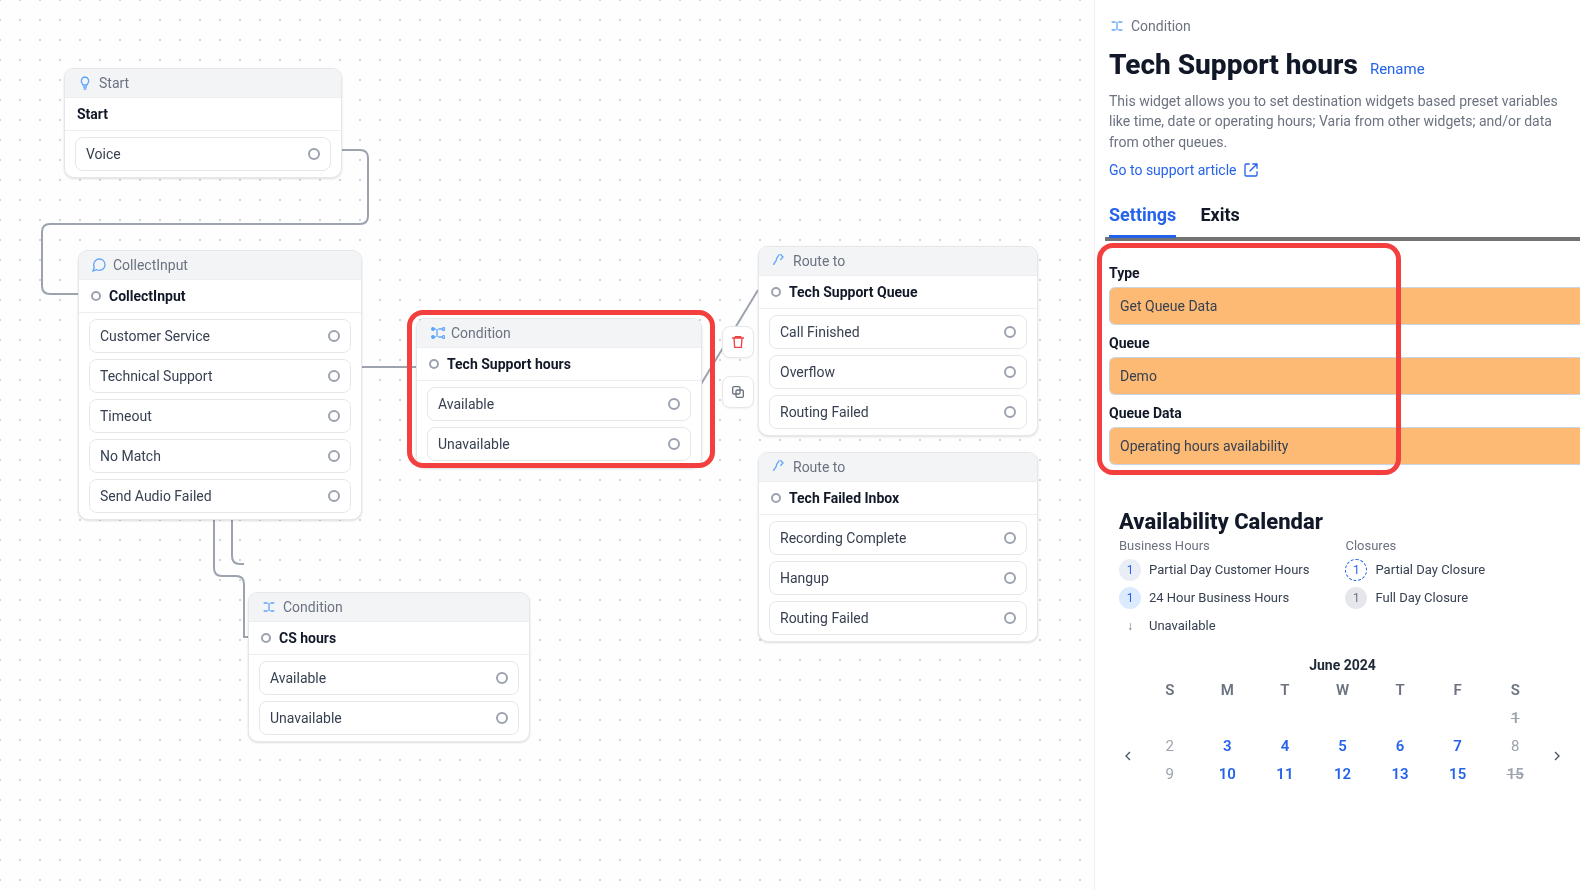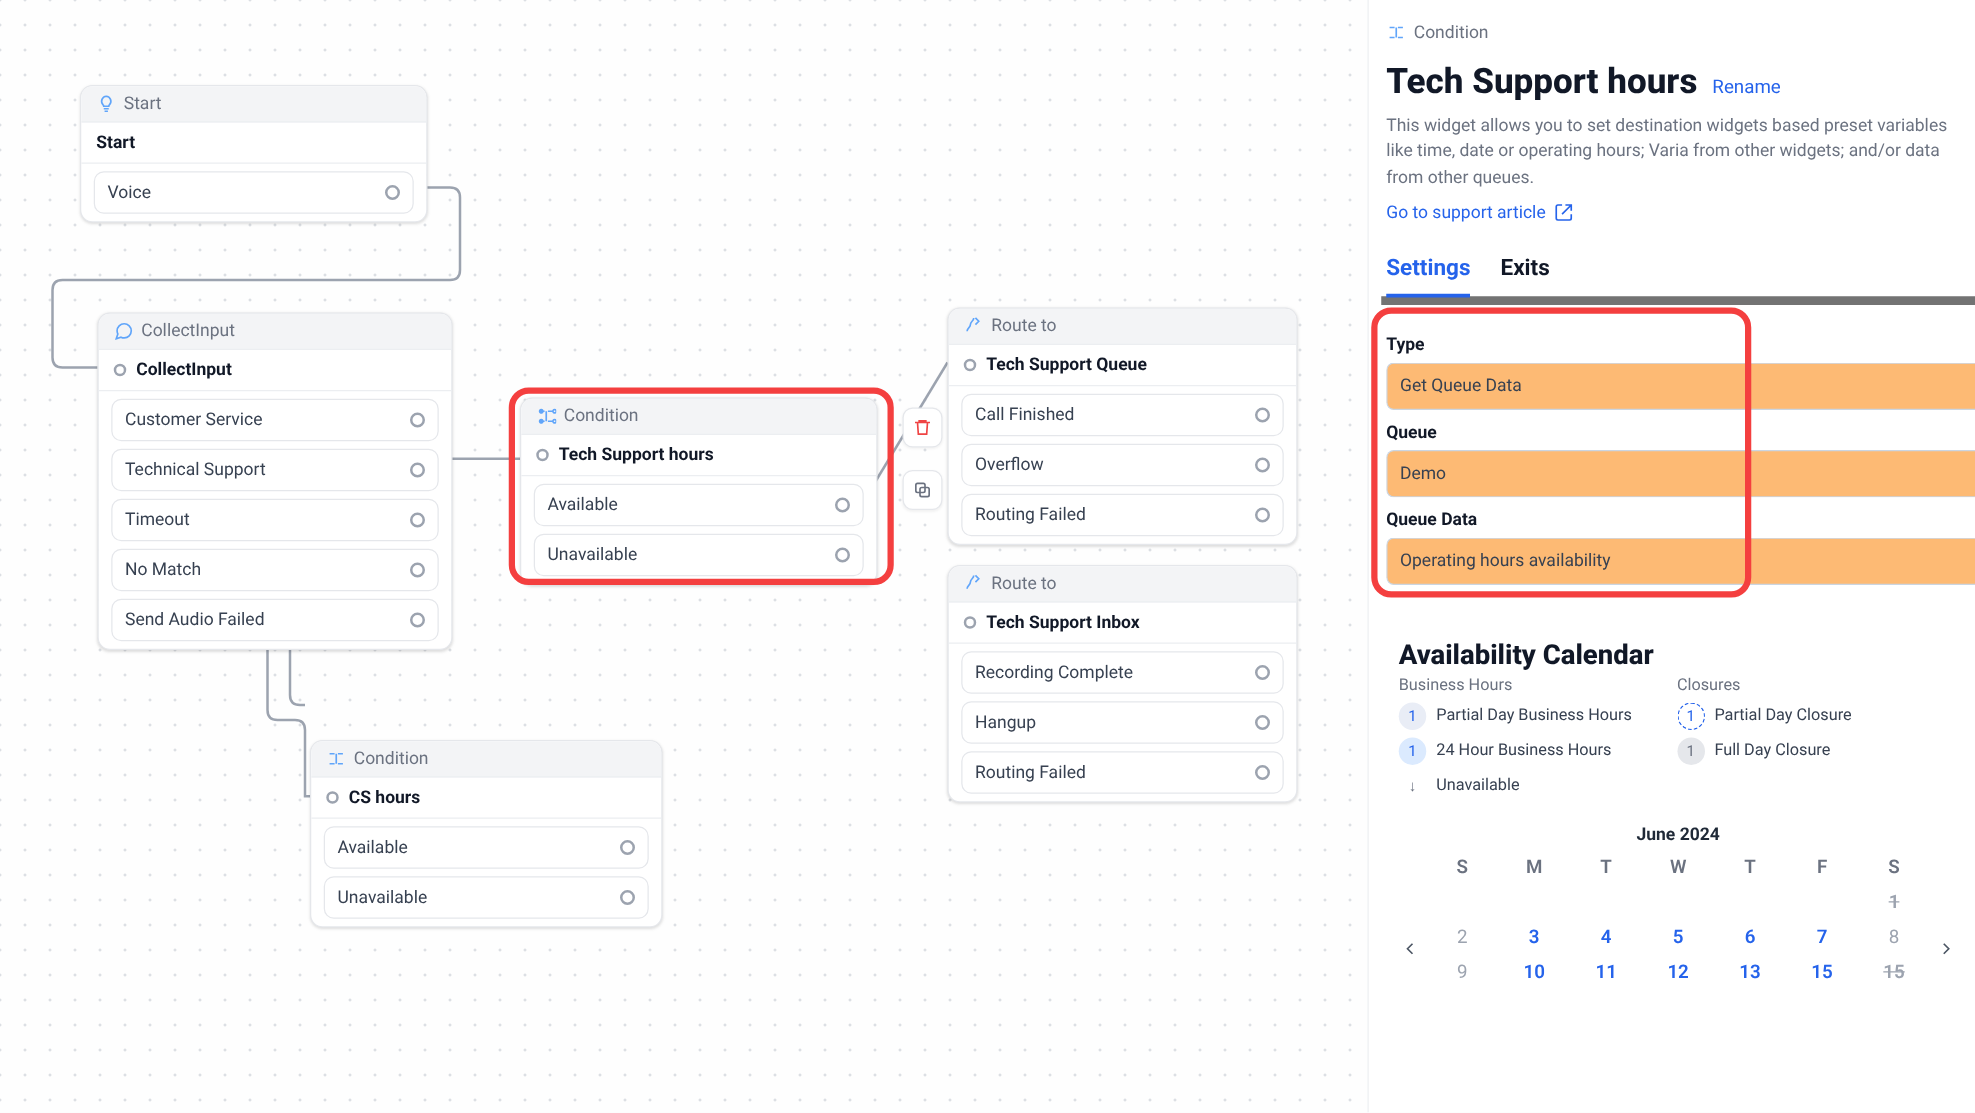--- a/index.html
+++ b/index.html
@@ -105,21 +105,21 @@
   display: flex; align-items: center; gap: 6px;
   color: #6b7280;
   font-size: 14px;
   padding-left: 4px;
 }
 .panel-title-row { display:flex; align-items:baseline; gap:12px; margin-top: 14px; padding-left:4px;}
 .panel-title { font-size: 28px; font-weight: 800; color: #111827; }
 .rename-link { color: #2563eb; font-size: 15px; cursor: pointer; }
 .panel-desc { color: #6b7280; margin-top: 10px; line-height: 1.45; padding-left:4px;}
 .support-link { color: #2563eb; display:inline-flex; align-items:center; gap:6px; margin-top: 10px; cursor:pointer; padding-left:4px;}
-.tabs { display:flex; gap: 24px; margin-top: 22px; border-bottom: 7px solid #737373; padding-left:4px;}
+.tabs { display:flex; gap: 24px; margin-top: 22px; border-bottom: 4px solid #737373; padding-left:4px;}
 .tab { padding: 4px 0 10px 0; font-size: 18px; font-weight: 700; color:#111827; cursor:pointer; }
 .tab.active { color: #2563eb; border-bottom: 3px solid #2563eb; margin-bottom:-1px;}
 .form-section { padding: 14px 0 12px 0; }
 .form-label { font-weight: 700; color:#111827; margin: 10px 0 6px 4px; }
 .form-input {
   margin-left:4px;
   border: 1px solid #cbd5e1;
   border-right: none;
   border-radius: 6px 0 0 6px;
   padding: 10px 10px;
@@ -301,21 +301,21 @@
     <div class="node-header">
       <span class="icon">
         <svg viewBox="0 0 24 24" fill="none" stroke="#60a5fa" stroke-width="2">
             <path d="M4 18c0-4 4-4 4-8s4-4 4-8M14 2l4 4-4 4"></path>
           </svg>
       </span>
       <span>Route to</span>
     </div>
     <div class="node-sub">
       <span class="port-left"></span>
-      <span>Tech Support Inbox</span>
+      <span>Tech Failed Inbox</span>
     </div>
     <div class="node-row">
         <span>Recording Complete</span>
         <span class="port"></span>
       </div>
     <div class="node-row">
         <span>Hangup</span>
         <span class="port"></span>
       </div>
     <div class="node-row">
@@ -387,21 +387,21 @@
     <div class="highlight-red" style="left:-8px; top:2px; width:304px; height:232px;"></div>
   </div>
 
   <div class="avail-card">
     <div class="avail-title">Availability Calendar</div>
     <div class="legend-cols">
       <div>
         <div class="legend-head">Business Hours</div>
         <div class="legend-item">
             <span class="badge">1</span>
-            <span>Partial Day Business Hours</span>
+            <span>Partial Day Customer Hours</span>
           </div>
         <div class="legend-item">
             <span class="badge solid">1</span>
             <span>24 Hour Business Hours</span>
           </div>
         <div class="legend-item">
             <span class="badge downarrow">↓</span>
             <span>Unavailable</span>
           </div>
       </div>

